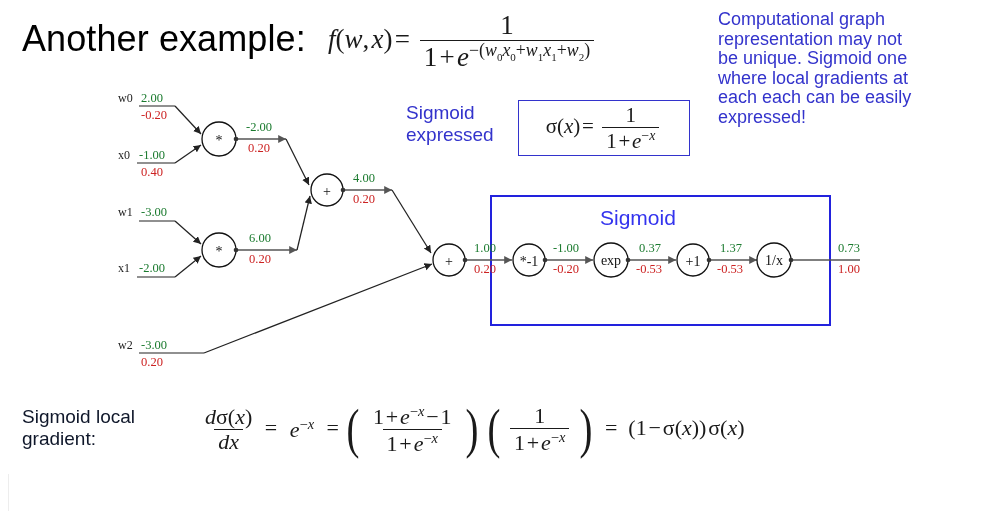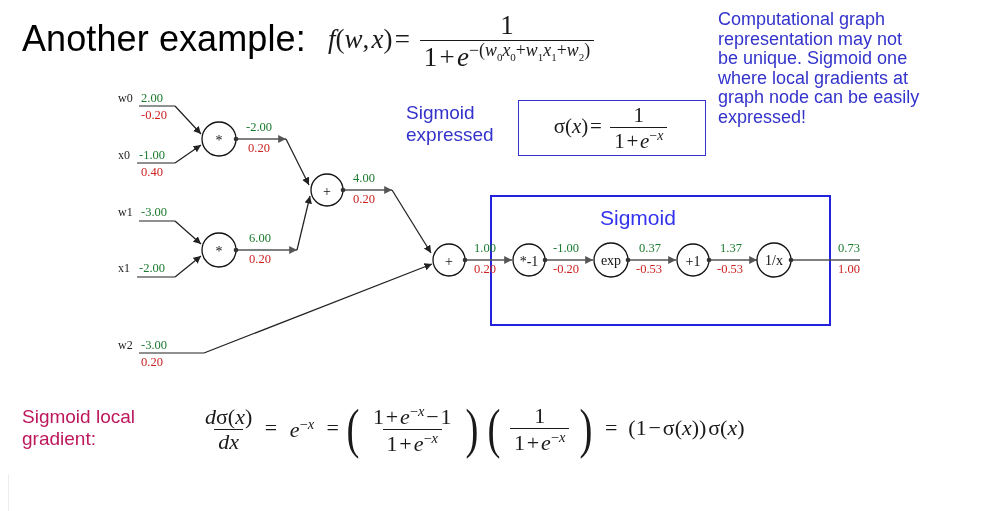--- a/index.html
+++ b/index.html
@@ -71,21 +71,21 @@
 
   
   #sigmoid-fn-label {
     left: 406px; top: 102px;
     color: #3333cc;
     font-size: 19px;
     line-height: 22px;
   }
   #sigmoid-fn-box {
     left: 518px; top: 100px;
-    width: 188px; height: 56px;
+    width: 172px; height: 56px;
     border: 1.6px solid #3333cc;
     box-sizing: border-box;
     display: flex; align-items: center; justify-content: center;
   }
   #sigmoid-fn-box .math { font-size: 21px; }
 
   
   #sigmoid-group-box {
     left: 490px; top: 195px;
     width: 341px; height: 131px;
@@ -123,21 +123,21 @@
     fill: #111;
   }
   .wire { stroke: #222; stroke-width: 1.25; fill: none; }
   .wire-grey { stroke: #555; stroke-width: 1.3; fill: none; }
   .circ { stroke: #111; stroke-width: 1.3; fill: #fff; }
   .ul { stroke: #222; stroke-width: 1.2; }
 
   
   #sigmoid-grad-label {
     left: 22px; top: 406px;
-    color: #be185d;
+    color: #0f172a;
     font-size: 19px;
     line-height: 22px;
   }
   #sigmoid-grad-formula {
     left: 198px; top: 404px;
     font-size: 22px;
   }
 
   
   #left-rule {
@@ -157,21 +157,21 @@
     <span class="num">1</span>
     <span class="den">1 + <span class="it">e</span><sup class="e">−(<span class="it">w</span><sub class="e">0</sub><span class="it">x</span><sub class="e">0</sub>+<span class="it">w</span><sub class="e">1</sub><span class="it">x</span><sub class="e">1</sub>+<span class="it">w</span><sub class="e">2</sub>)</sup></span>
   </span>
 </div>
 
 <div class="abs" id="note-text">
   <div>Computational graph</div>
   <div>representation may not</div>
   <div>be unique. Sigmoid one</div>
   <div>where local gradients at</div>
-  <div>graph node can be easily</div>
+  <div>each each can be easily</div>
   <div>expressed!</div>
 </div>
 
 <div class="abs" id="sigmoid-fn-label">
   <div>Sigmoid</div>
   <div>expressed</div>
 </div>
 <div class="abs" id="sigmoid-fn-box">
   <span class="math">
     <span>σ(<span class="it">x</span>) =</span>

